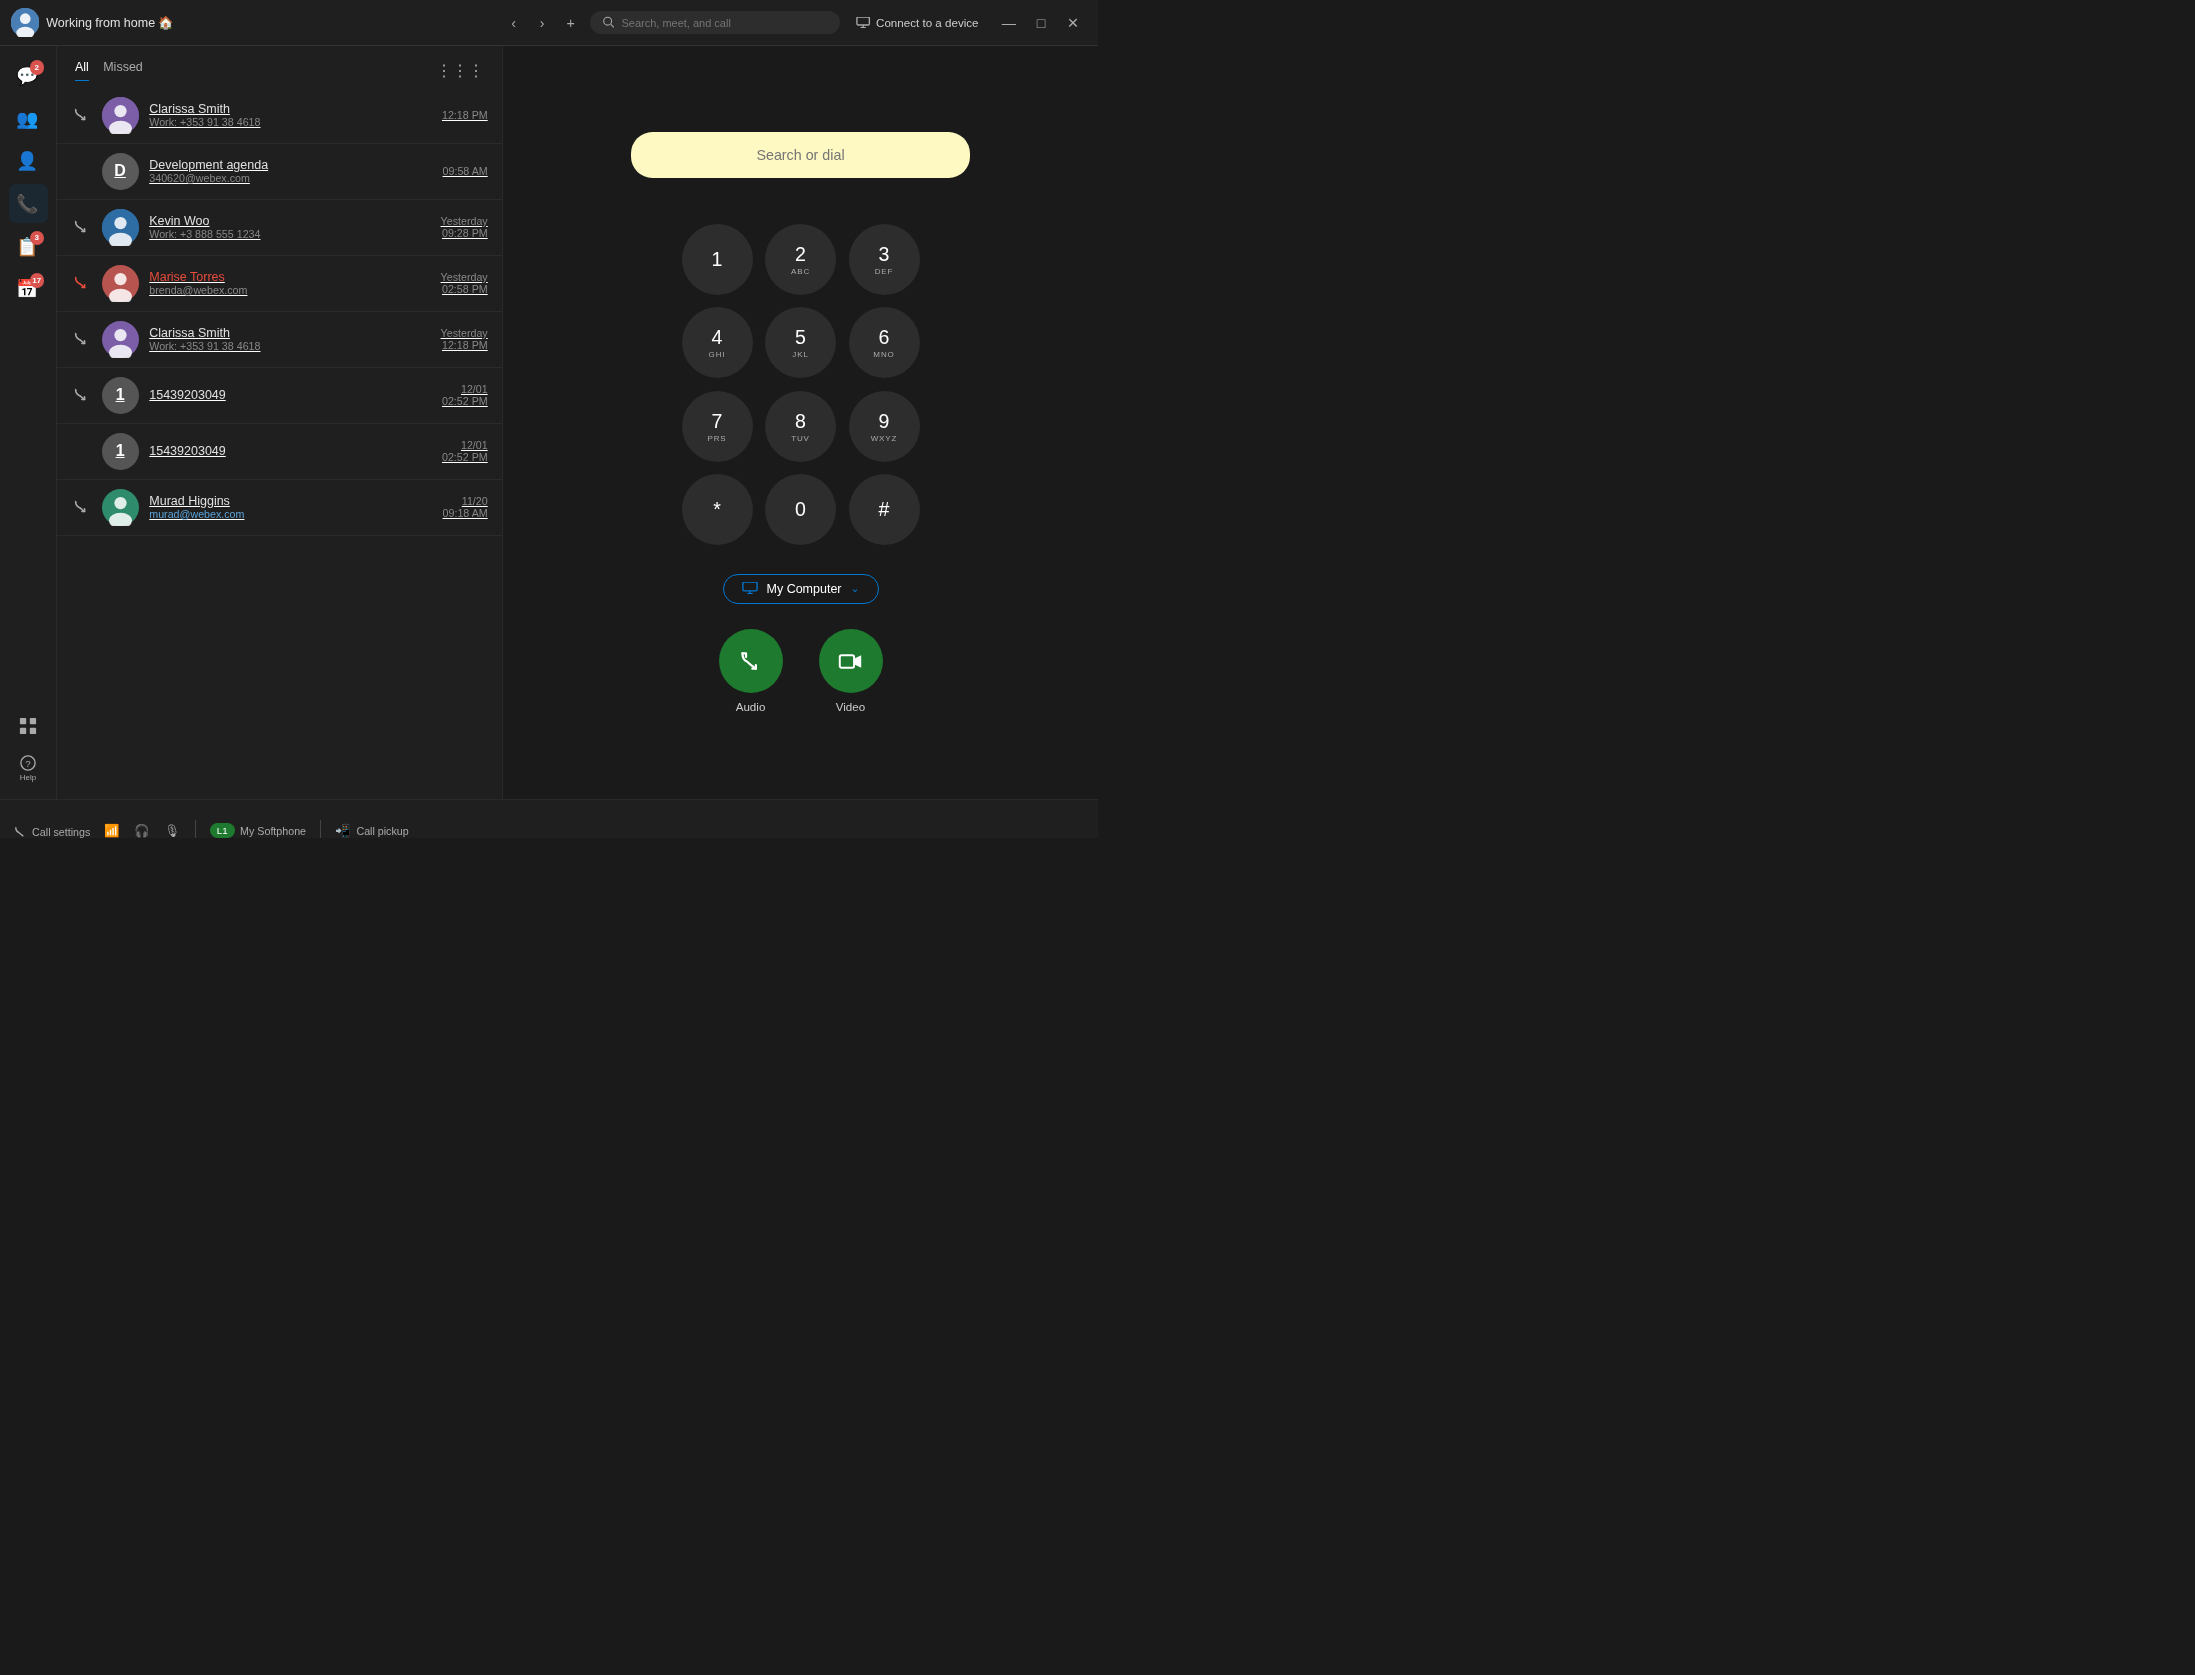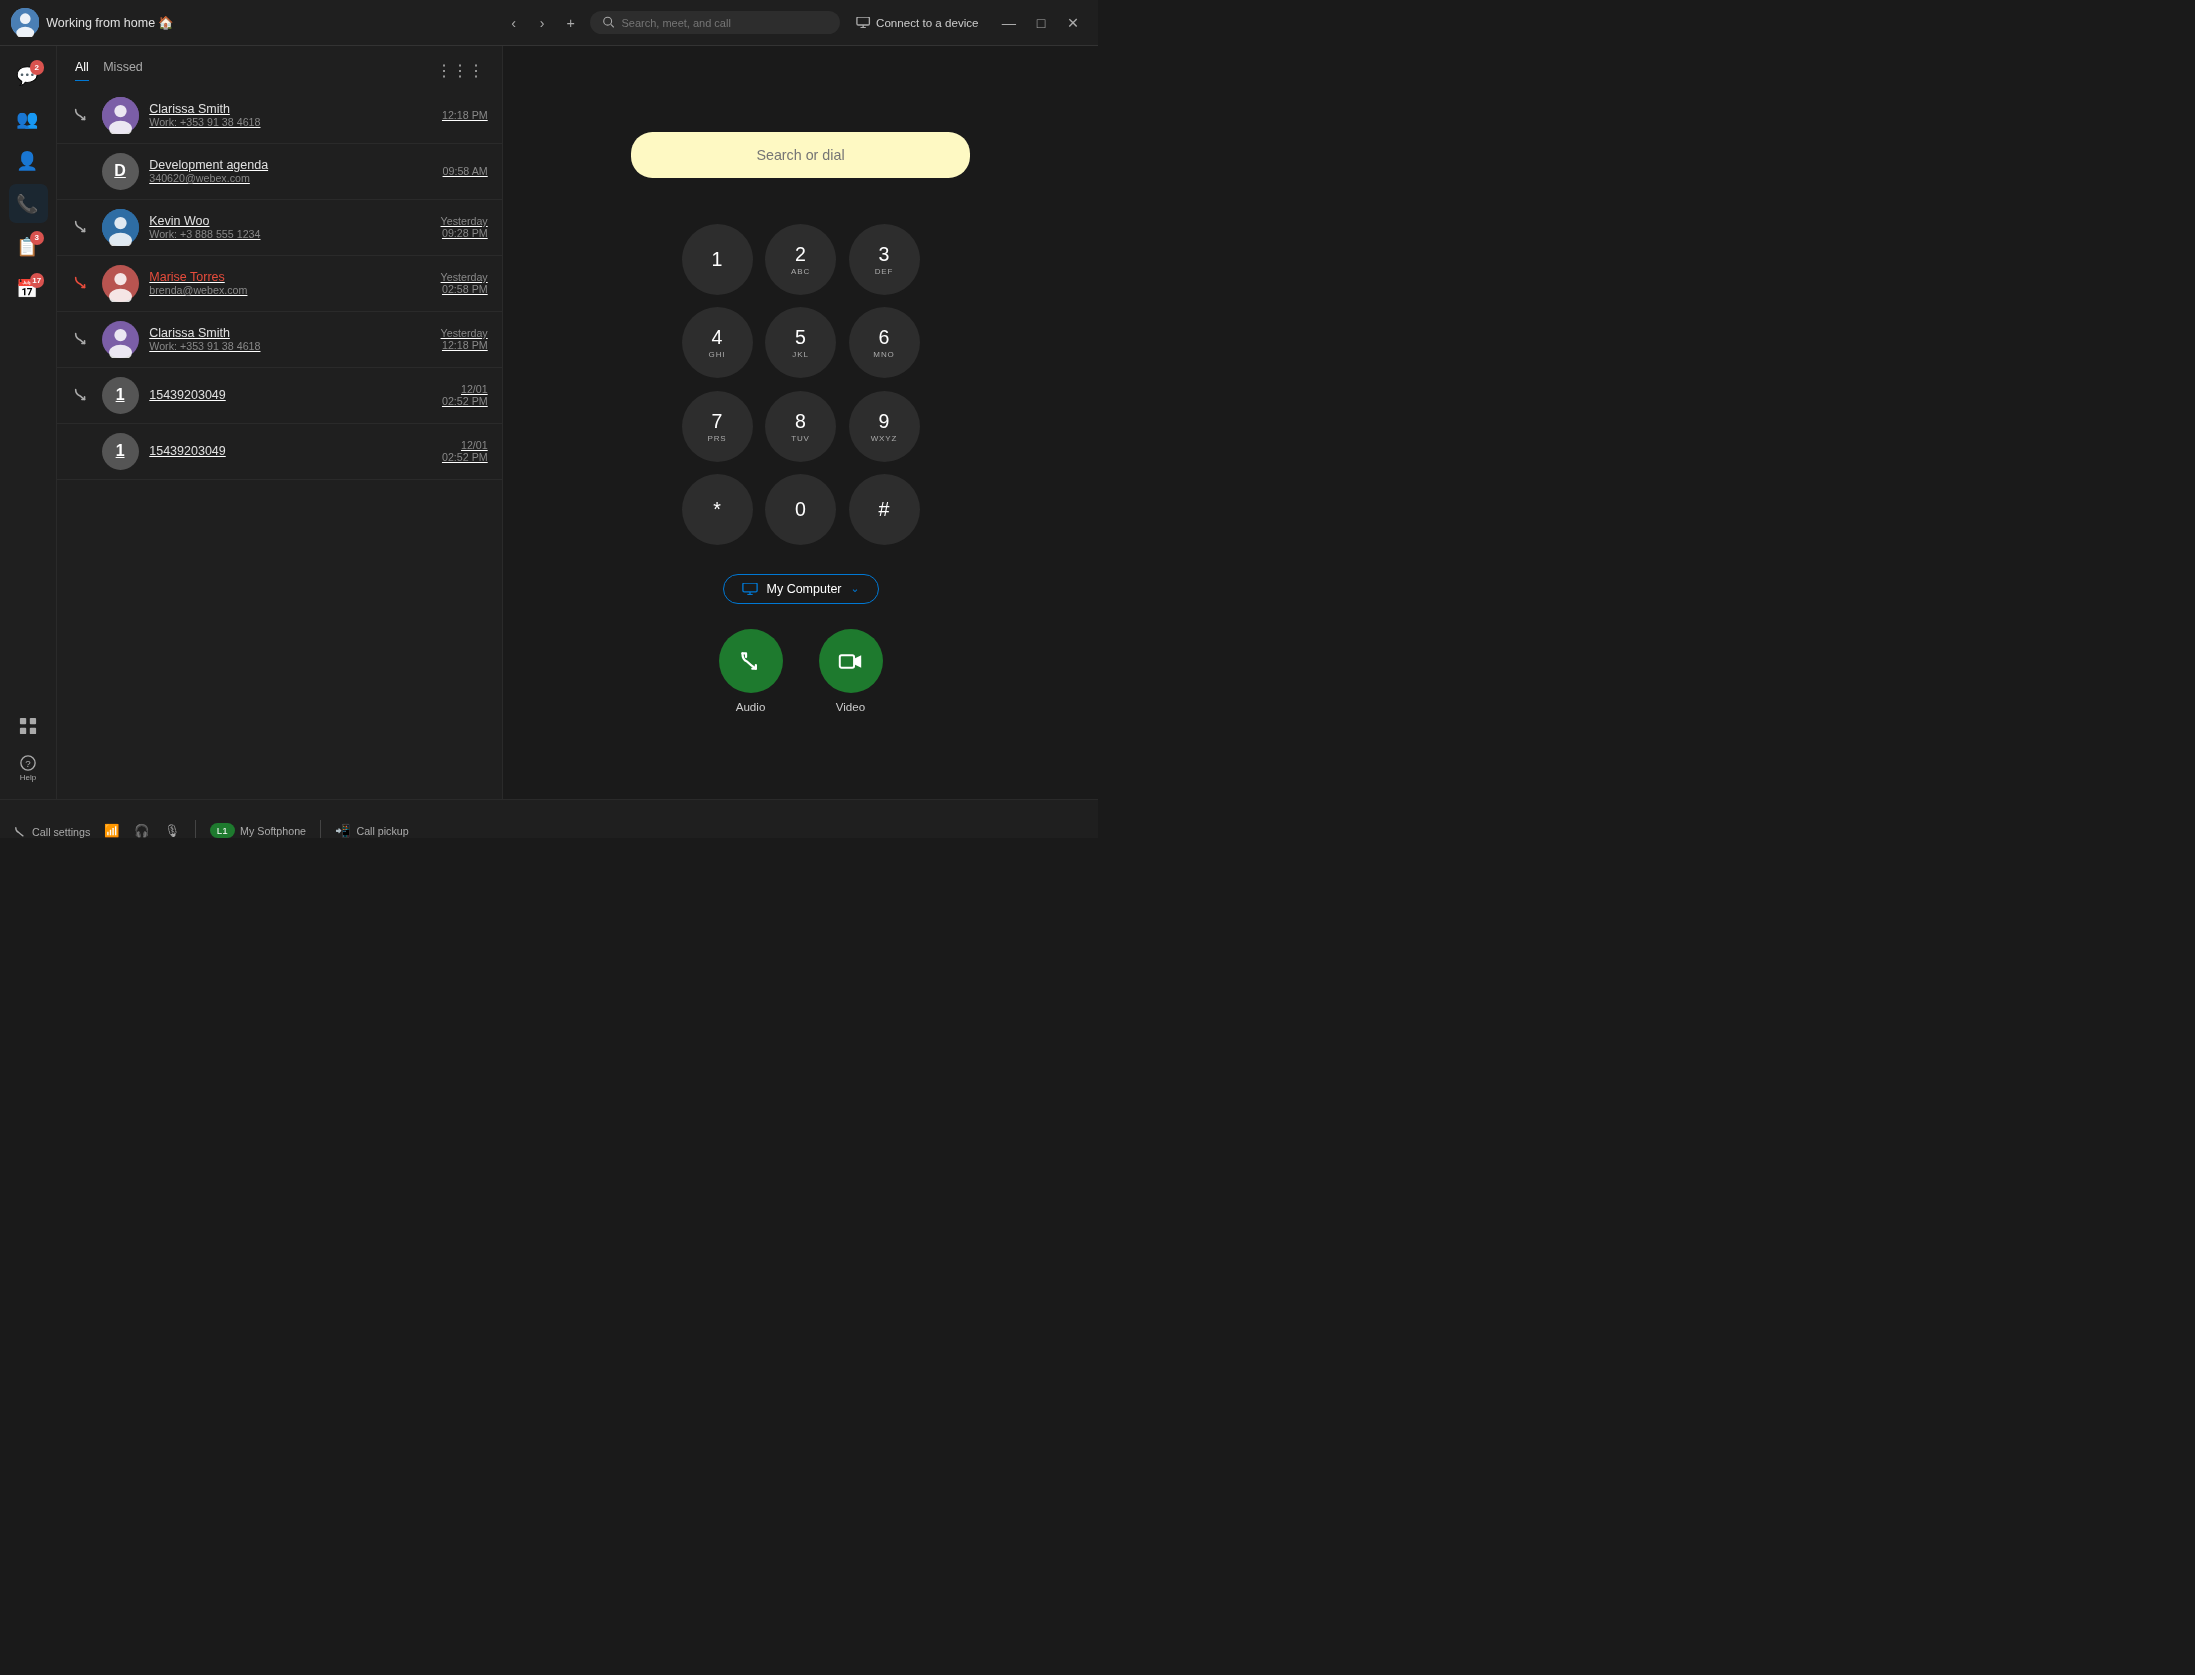--- a/index.html
+++ b/index.html
@@ -186,21 +186,21 @@
       display: flex; flex-direction: column;
       align-items: center; justify-content: center;
       font-size: 19.6px; font-weight: 500;
     }
     .dial-key .sub {
       font-size: 8px; font-weight: normal;
       color: #aaa; letter-spacing: 0.9px;
       margin-top: 0.9px;
     }
     .device-selector {
-      display: flex; align-items: center; gap: 9px;
+      display: flex; align-items: flex-start; gap: 9px;
       border: 1.8px solid #0078d4; border-radius: 21.4px;
       padding: 7.1px 18px; cursor: pointer;
       margin-bottom: 25px; background: transparent;
       color: #fff; font-size: 12.5px;
     }
     .call-actions {
       display: flex; gap: 36px; align-items: center;
     }
     .call-action-btn {
       display: flex; flex-direction: column; align-items: center; gap: 7.1px;
@@ -444,20 +444,40 @@
       <div class="call-item">
         <div class="call-icon"></div>
         <div class="call-avatar av-num" style="background:#555; font-size:16px; font-weight:bold;">1</div>
         <div class="call-info">
           <div class="call-name">15439203049</div>
           <div class="call-detail"></div>
         </div>
         <div class="call-time" style="text-align:right;">12/01<br>02:52 PM</div>
       </div>
 
+      <div class="call-item">
+        <div class="call-icon">
+          <svg width="16" height="16" viewBox="0 0 18 18">
+              <path d="M3 3 Q3 8 8 10 Q10 12 13 14" stroke="#aaa" stroke-width="1.8" fill="none" stroke-linecap="round"></path>
+              <path d="M10 14 L13 14 L13 11" stroke="#aaa" stroke-width="1.8" fill="none" stroke-linecap="round" stroke-linejoin="round"></path>
+            </svg>
+        </div>
+        <div class="call-avatar">
+          <svg width="37" height="37" viewBox="0 0 42 42">
+              <circle cx="21" cy="21" r="21" fill="#2e8b6c"></circle>
+              <circle cx="21" cy="16" r="7" fill="#fff" opacity="0.85"></circle>
+              <ellipse cx="21" cy="36" rx="13" ry="9" fill="#fff" opacity="0.85"></ellipse>
+            </svg>
+        </div>
+        <div class="call-info">
+          <div class="call-name">Murad Higgins</div>
+          <div class="call-detail" style="color:#5ba3d9;">murad@webex.com</div>
+        </div>
+        <div class="call-time" style="text-align:right;">11/20<br>09:18 AM</div>
+      </div>
 
     </div>
   </div>
 
   <div class="dial-panel">
     <input class="search-dial-input" type="text" placeholder="Search or dial" style="">
 
     <div class="dialpad">
       <button class="dial-key">
           <span>1</span>

